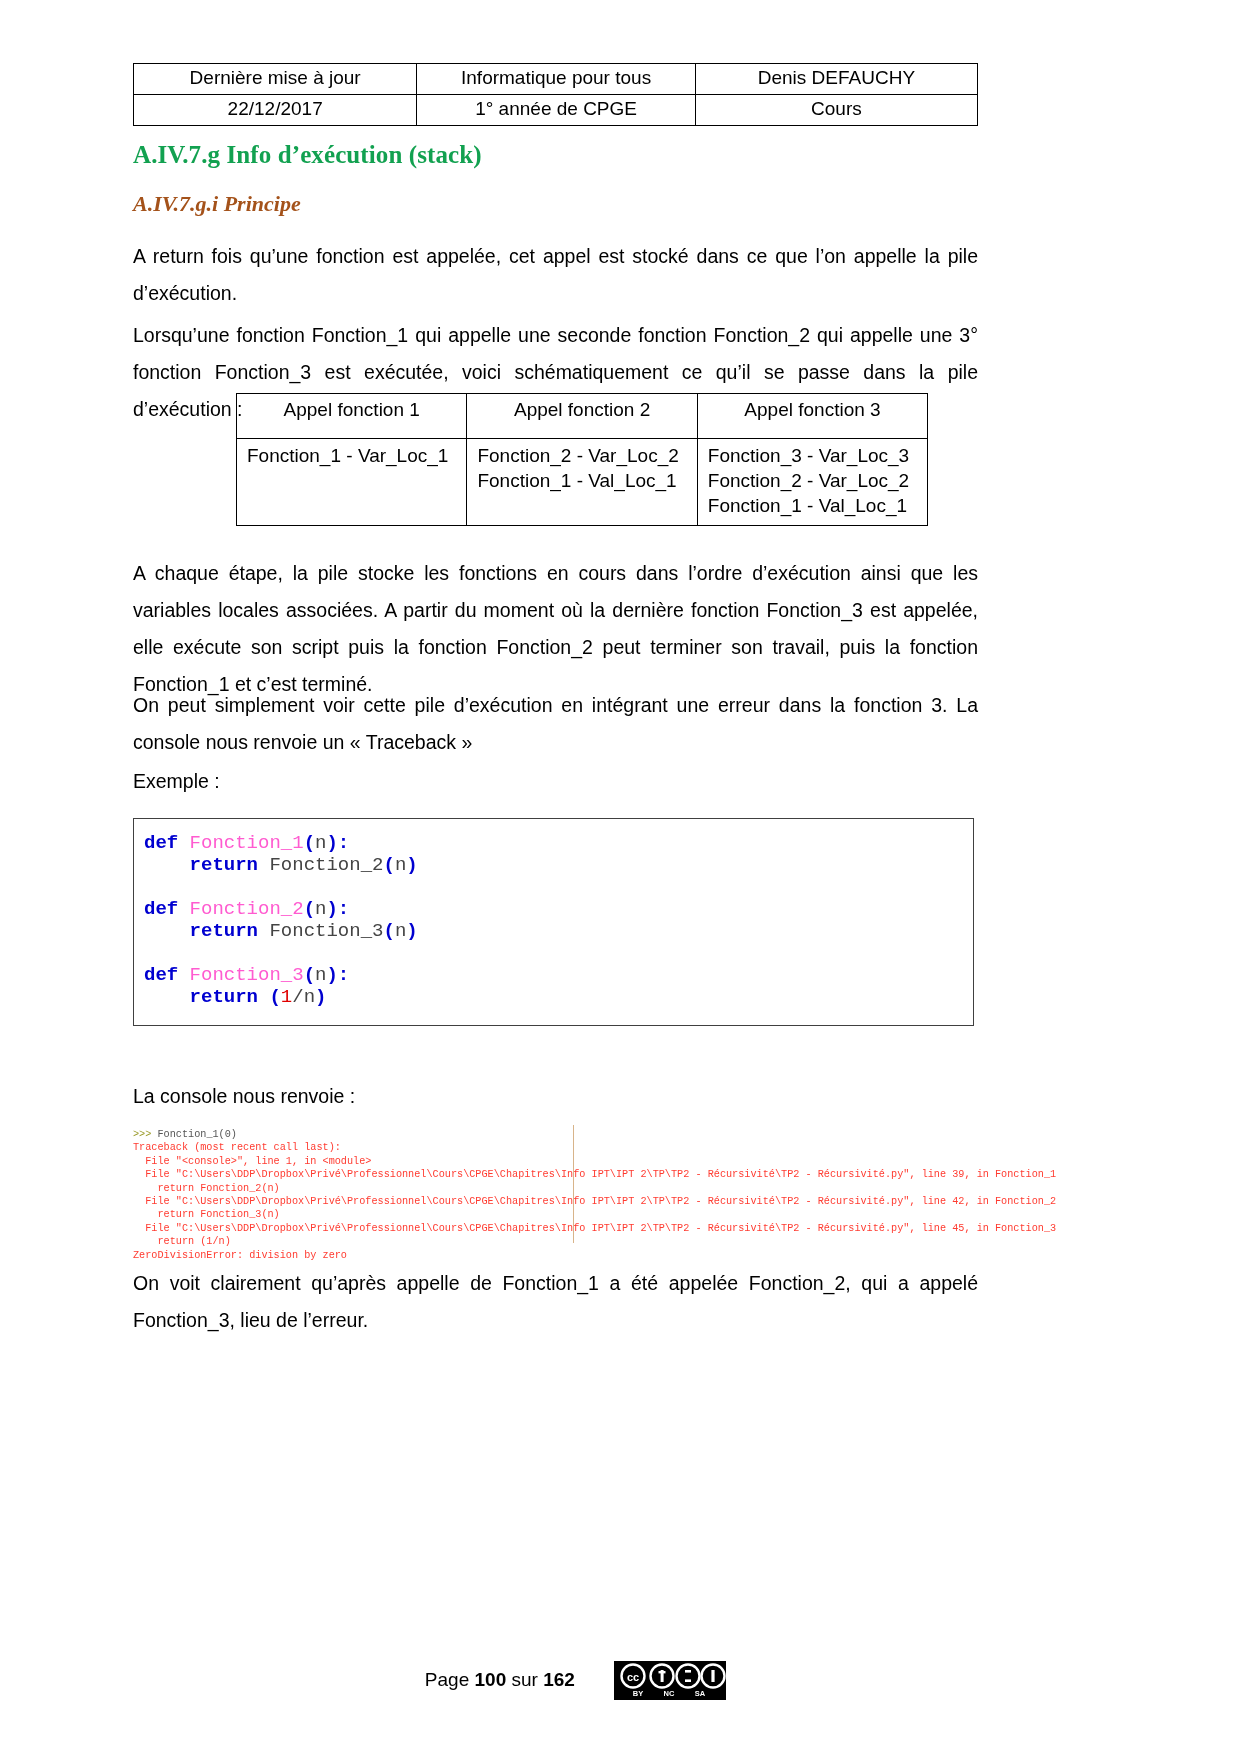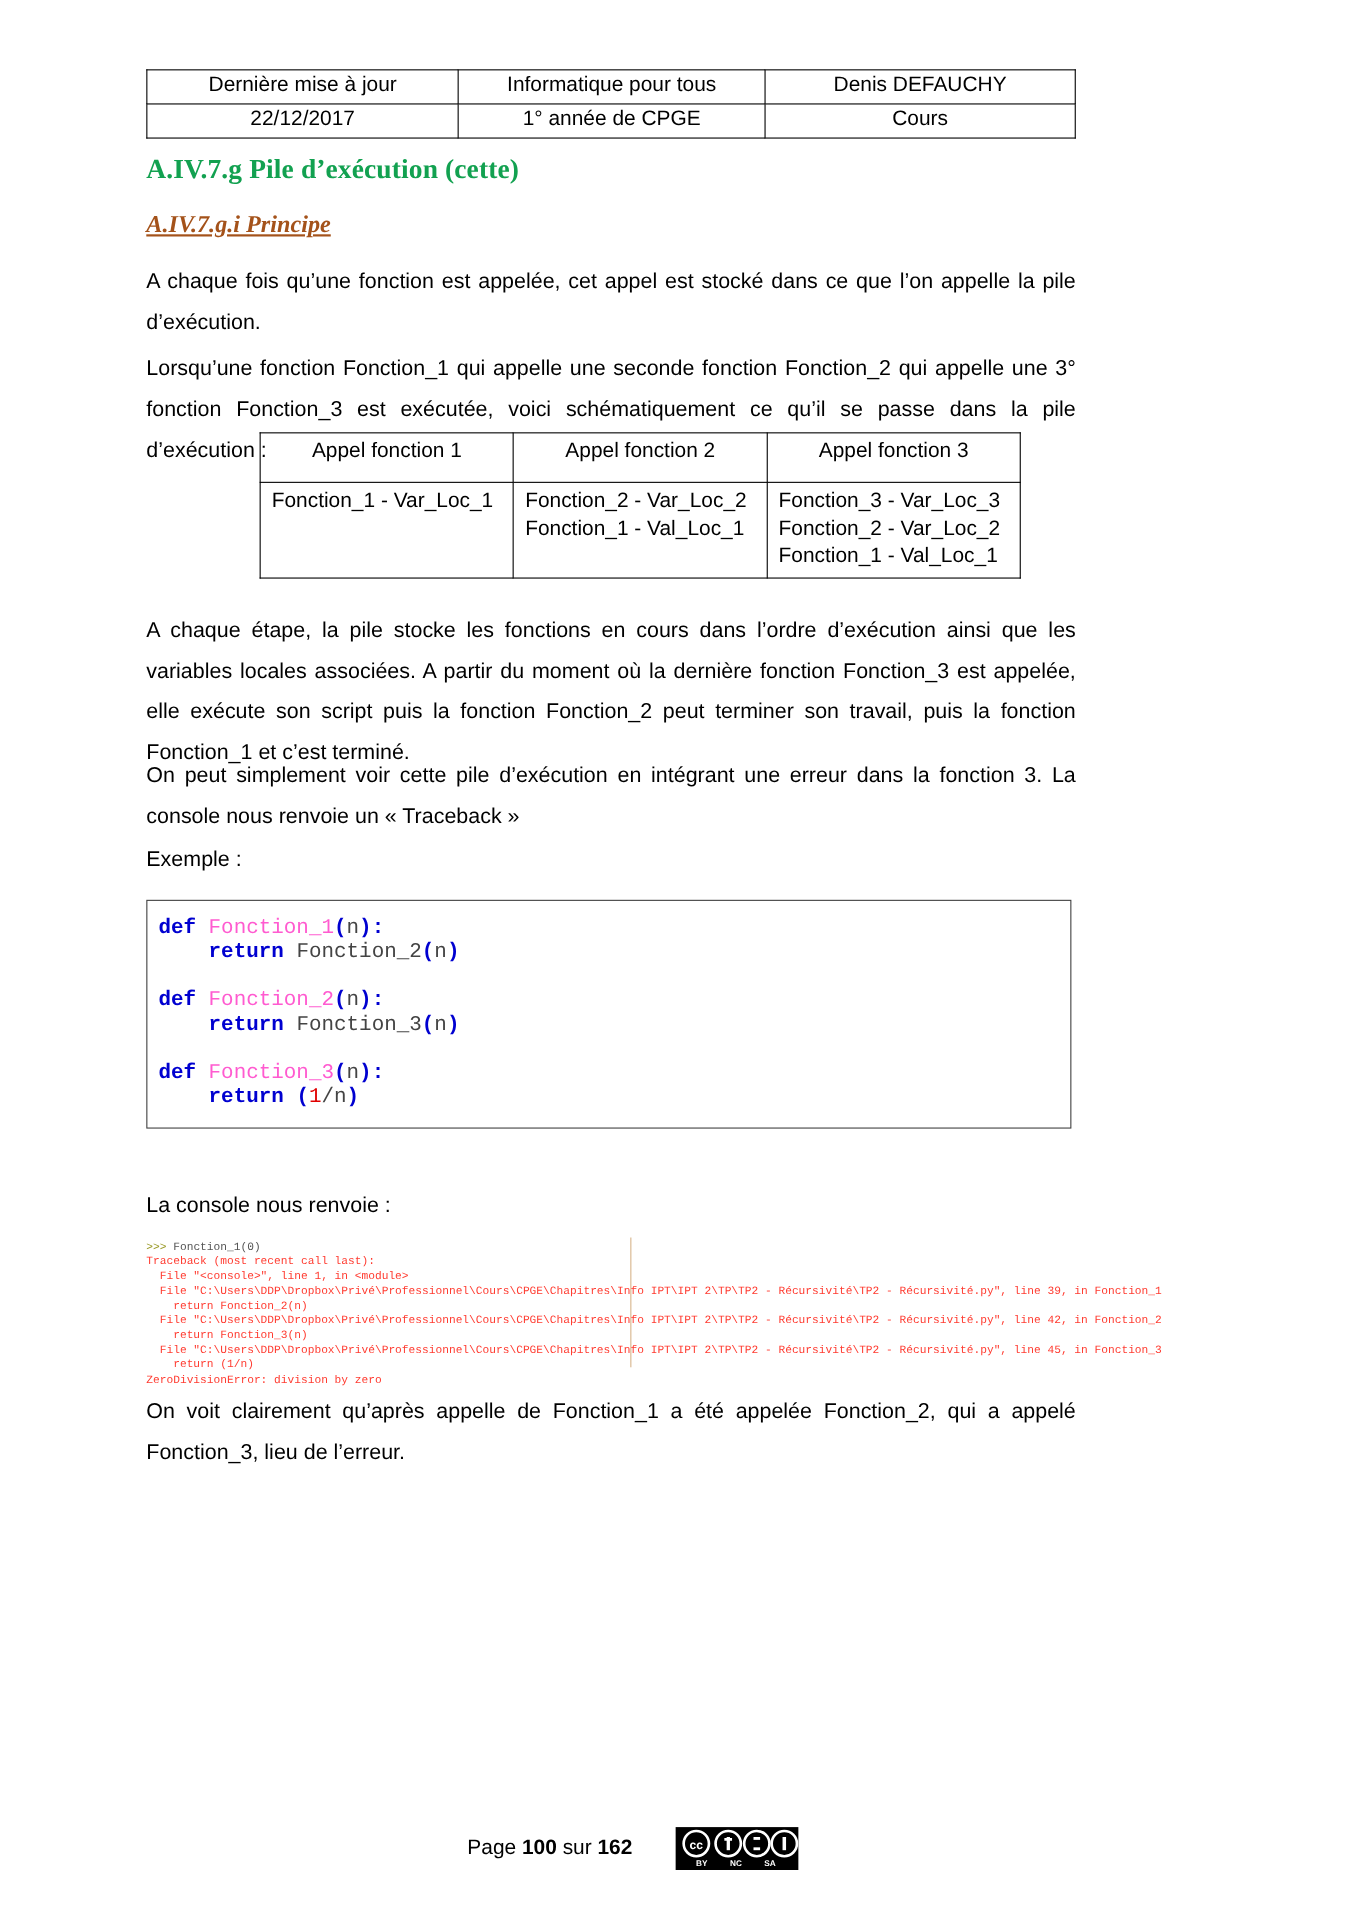--- a/index.html
+++ b/index.html
@@ -57,21 +57,20 @@
   }
   .h-brown {
     position: absolute;
     left: 133px;
     top: 191px;
     font-family: "Liberation Serif", serif;
     font-weight: bold;
     font-style: italic;
     font-size: 22px;
     color: #a4521a;
-    text-decoration: underline;
   }
 
   
   .para {
     position: absolute;
     left: 133px;
     width: 845px;
     font-size: 19.5px;
     line-height: 37px;
     text-align: justify;
@@ -198,24 +197,24 @@
         <td class="hc3">Denis DEFAUCHY</td>
       </tr>
       <tr>
         <td class="hc1">22/12/2017</td>
         <td class="hc2">1° année de CPGE</td>
         <td class="hc3">Cours</td>
       </tr>
     </tbody>
   </table>
 
-  <div class="h-green">A.IV.7.g Pile d’exécution (cette)</div>
+  <div class="h-green">A.IV.7.g Info d’exécution (stack)</div>
   <div class="h-brown">A.IV.7.g.i Principe</div>
 
-  <div class="para" id="p1">A chaque fois qu’une fonction est appelée, cet appel est stocké dans ce que l’on appelle la pile d’exécution.</div>
+  <div class="para" id="p1">A return fois qu’une fonction est appelée, cet appel est stocké dans ce que l’on appelle la pile d’exécution.</div>
   <div class="para" id="p2">Lorsqu’une fonction Fonction_1 qui appelle une seconde fonction Fonction_2 qui appelle une 3° fonction Fonction_3 est exécutée, voici schématiquement ce qu’il se passe dans la pile d’exécution :</div>
 
   <table class="stack-table">
     <tbody>
       <tr>
         <td class="sc1 hd">Appel fonction 1</td>
         <td class="sc2 hd">Appel fonction 2</td>
         <td class="sc3 hd">Appel fonction 3</td>
       </tr>
       <tr>

